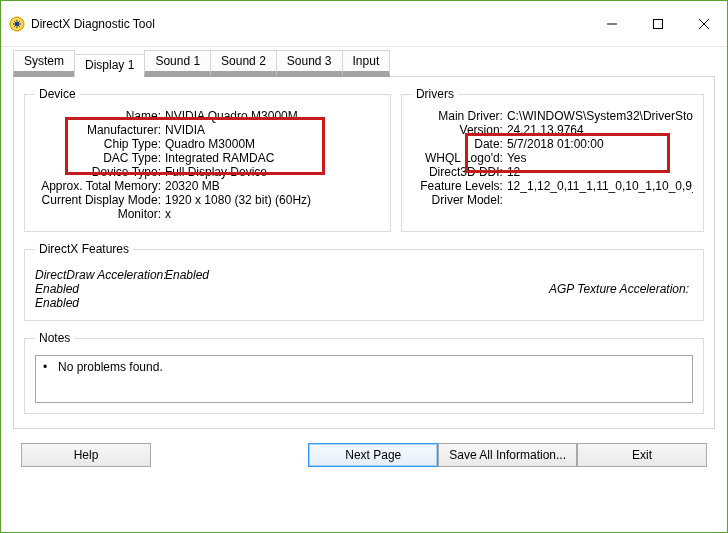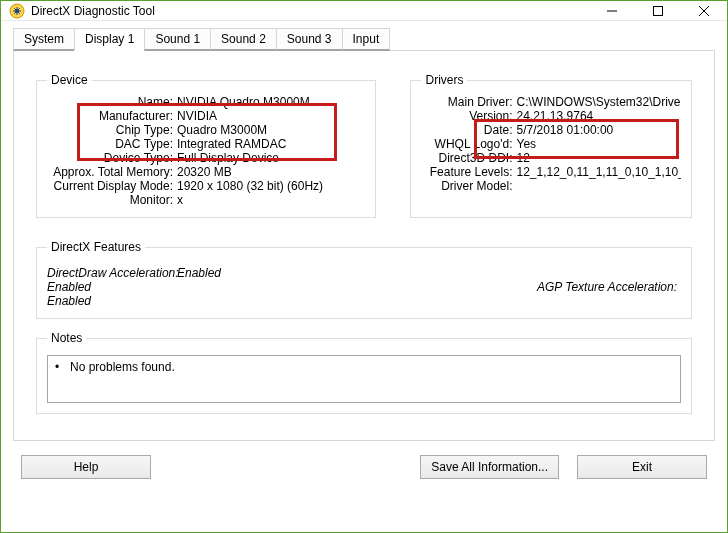--- a/index.html
+++ b/index.html
@@ -11,21 +11,21 @@
     background: #fff;
     width: 728px;
     height: 533px;
     overflow: hidden;
     border: 1px solid #5aa02c;
   }
   
   .titlebar {
     display: flex;
     align-items: center;
-    height: 20px;
+    height: 46px;
     background: #fff;
     border-bottom: 1px solid #e8e8e8;
   }
   .title-icon {
     width: 16px; height: 16px;
     margin: 0 6px 0 8px;
     flex: 0 0 auto;
   }
   .title-text { flex: 1 1 auto; font-size: 12px; }
   .win-buttons { display: flex; }
@@ -57,38 +57,38 @@
     position: relative;
     z-index: 1;
     border: 1px solid #d6d6d6;
     border-bottom: none;
     background: #fff;
     padding: 3px 10px 4px 10px;
     margin-right: -1px;
     font-size: 12px;
     color: #000;
   }
-  .tab.inactive { background: #fcfcfc; border-bottom: 2px solid #a3a3a3; padding-top:3px; padding-bottom:3px; margin-top:1px;}
+  .tab.inactive { background: #fcfcfc; border-bottom: 6px solid #a3a3a3; padding-top:3px; padding-bottom:3px; margin-top:1px;}
   .tab.active { background: #fff; border-bottom: 1px solid #fff; text-align: center; }
 
   .tab-page {
     border: 1px solid #d6d6d6;
     border-top: none;
     padding: 10px 10px 14px 10px;
   }
 
   .columns { display: flex; gap: 10px; }
   .col-left  { width: 380px; }
   .col-right { flex: 1 1 auto; }
 
   fieldset.group {
     border: 1px solid #dcdcdc;
     border-radius: 0;
     padding: 8px 10px 10px 10px;
-    margin: 12px;
+    margin: 0;
     position: relative;
   }
   fieldset.group > legend {
     font-size: 12px; padding: 0 4px; color: #000;
   }
 
   .kv {
     display: grid;
     grid-template-columns: 130px 1fr;
     row-gap: 0;
@@ -104,21 +104,21 @@
     background: #fff;
     height: 48px;
     padding: 4px 6px;
     margin-top: 2px;
     overflow: hidden;
   }
   .notes-line { display: flex; align-items: flex-start; gap: 10px; }
   .bullet { width: 6px; text-align: center; line-height: 14px; }
 
   .button-row {
-    display: flex; justify-content: flex-end; gap: 18px;
+    display: flex; justify-content: flex-end; 
     padding: 14px 20px 14px 20px;
   }
   .button-row .spacer { flex: 1 1 auto; }
   button.win {
     min-width: 130px; height: 24px;
     background: linear-gradient(#f6f6f6,#e9e9e9);
     border: 1px solid #a9a9a9;
     font-family: inherit; font-size: 12px;
     padding: 0 10px;
   }
@@ -241,15 +241,16 @@
           <span>No problems found.</span>
         </div>
       </div>
     </fieldset>
   </div>
 </div>
 
 <div class="button-row">
   <button class="win">Help</button>
   <div class="spacer"></div>
+  <button class="win default">Next Page</button>
   <button class="win">Save All Information...</button>
   <button class="win">Exit</button>
 </div>
 
 </body></html>

